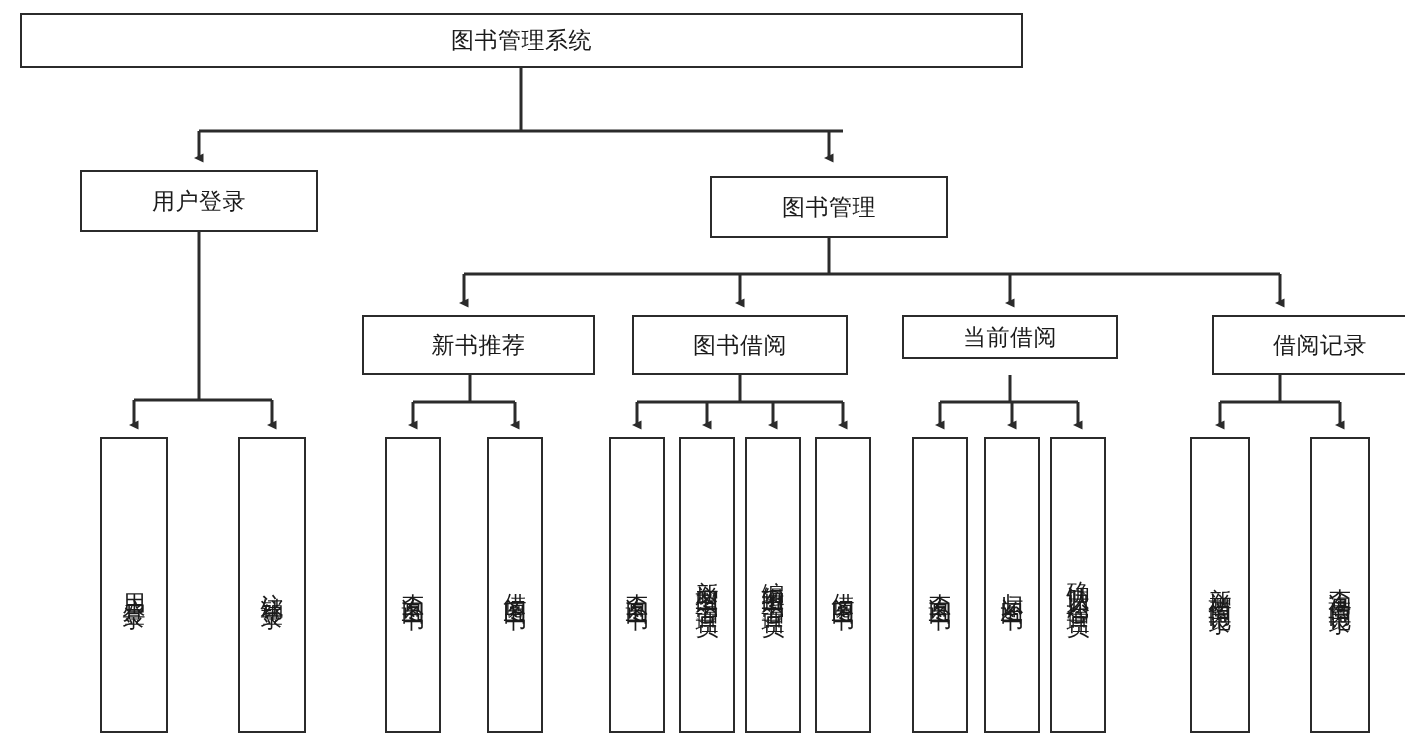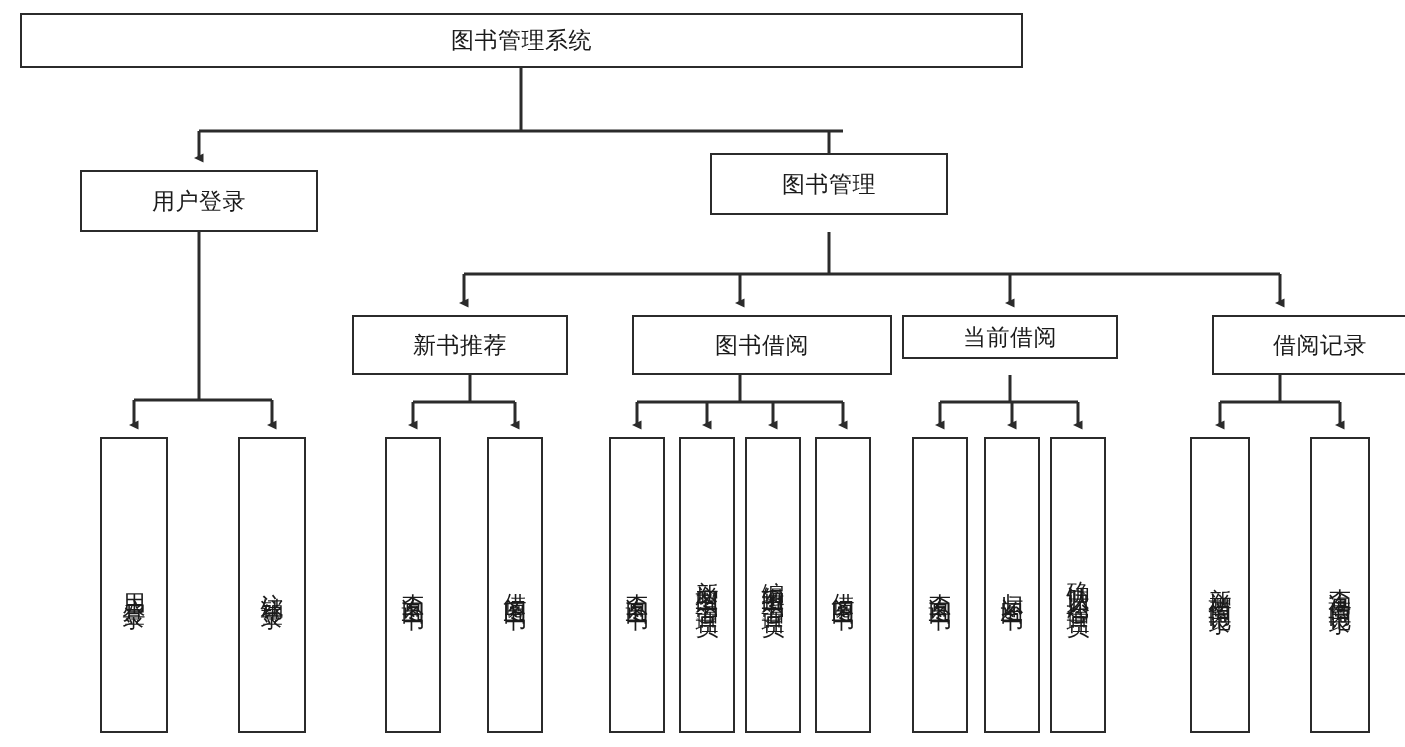--- a/index.html
+++ b/index.html
@@ -120,28 +120,28 @@
     </g>
   </svg>
 
   <div class="node horiz" style="left:20px; top:13px; width:1003px; height:55px;align-items:center;">
     <span>图书管理系统</span>
   </div>
 
   <div class="node horiz" style="left:80px; top:170px; width:238px; height:62px;">
     <span>用户登录</span>
   </div>
-  <div class="node horiz" style="left:710px; top:153px; width:238px; height:62px;">
+  <div class="node horiz" style="left:710px; top:176px; width:238px; height:62px;">
     <span>图书管理</span>
   </div>
 
-  <div class="node horiz" style="left:352px; top:315px; width:216px; height:60px;">
+  <div class="node horiz" style="left:362px; top:315px; width:233px; height:60px;">
     <span>新书推荐</span>
   </div>
-  <div class="node horiz" style="left:632px; top:315px; width:260px; height:60px;">
+  <div class="node horiz" style="left:632px; top:315px; width:216px; height:60px;">
     <span>图书借阅</span>
   </div>
   <div class="node horiz" style="left:902px; top:315px; width:216px; height:44px;">
     <span>当前借阅</span>
   </div>
   <div class="node horiz" style="left:1172px; top:315px; width:216px; height:60px;margin-left:40px;">
     <span>借阅记录</span>
   </div>
 
   <div class="node vert" style="left:100px; top:437px; width:68px; height:296px;">

